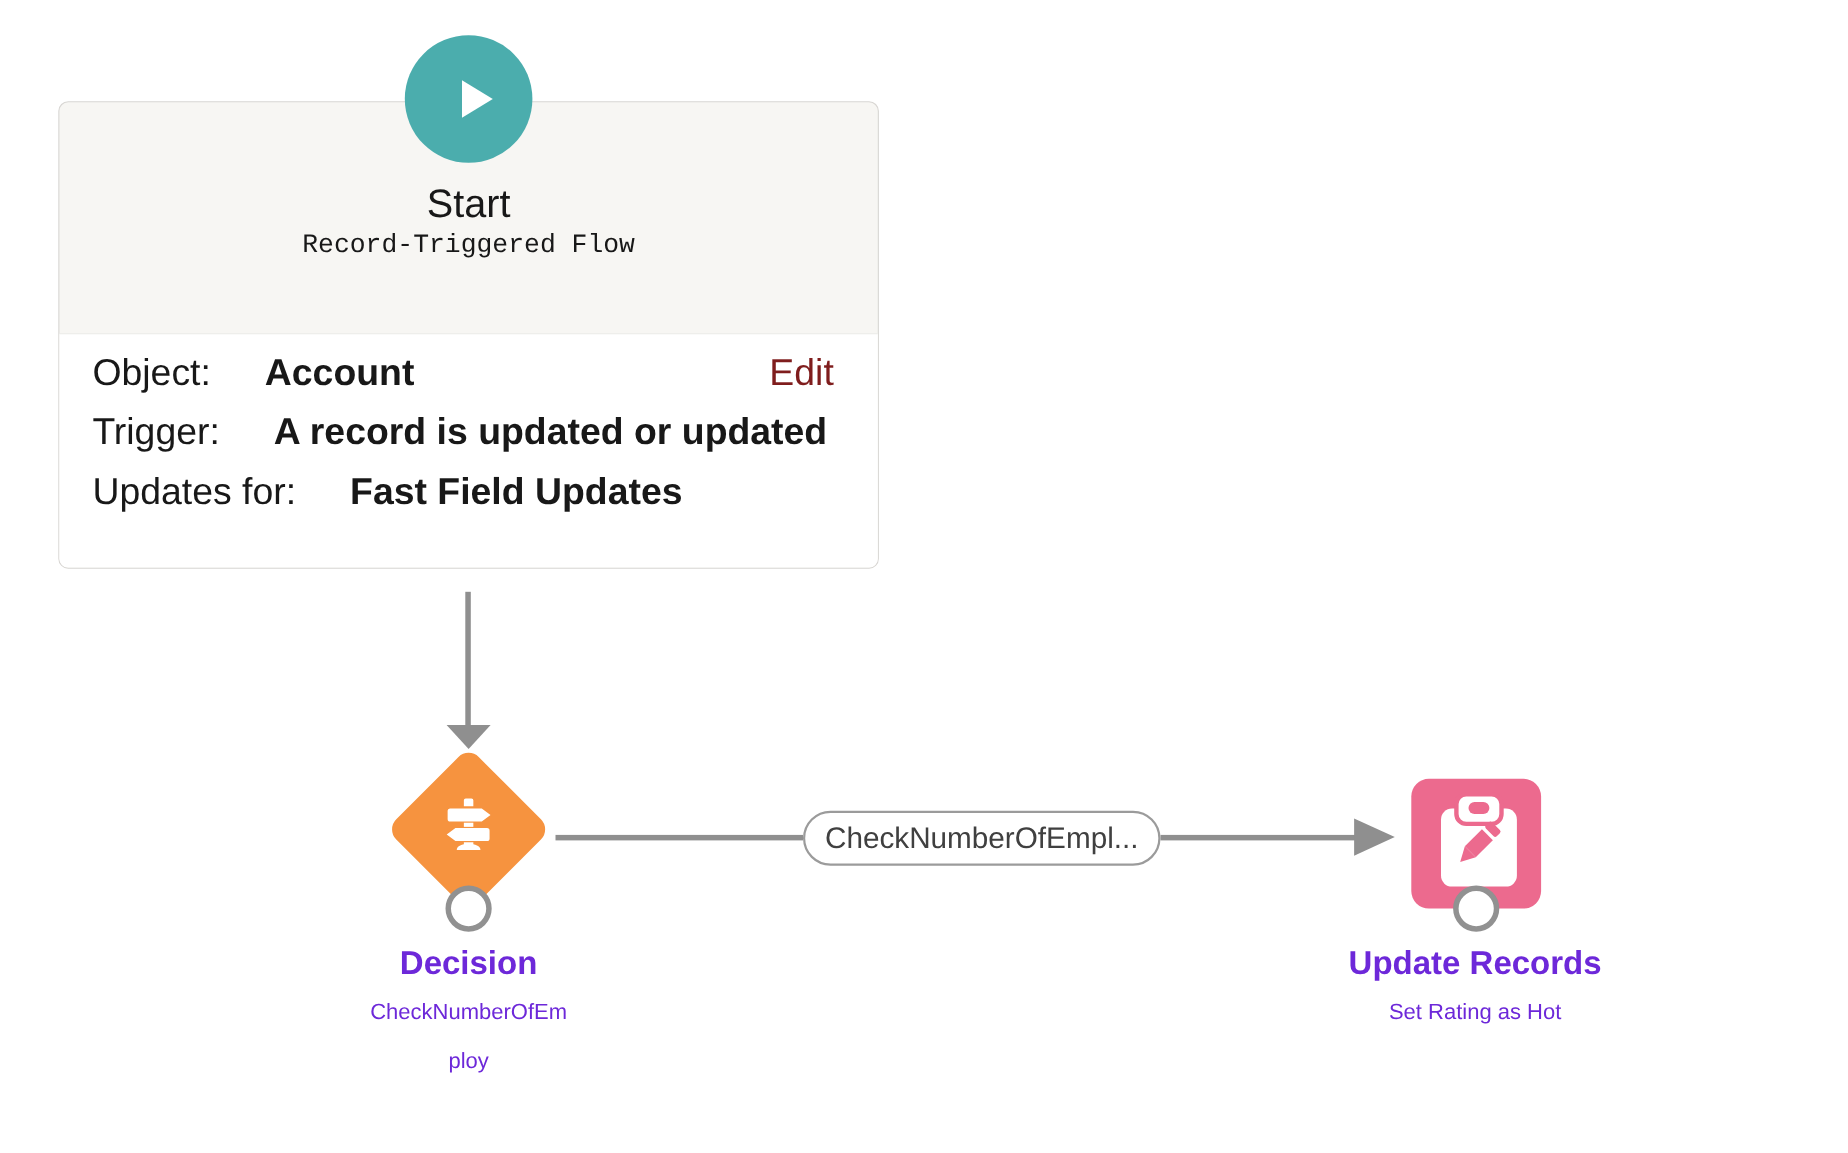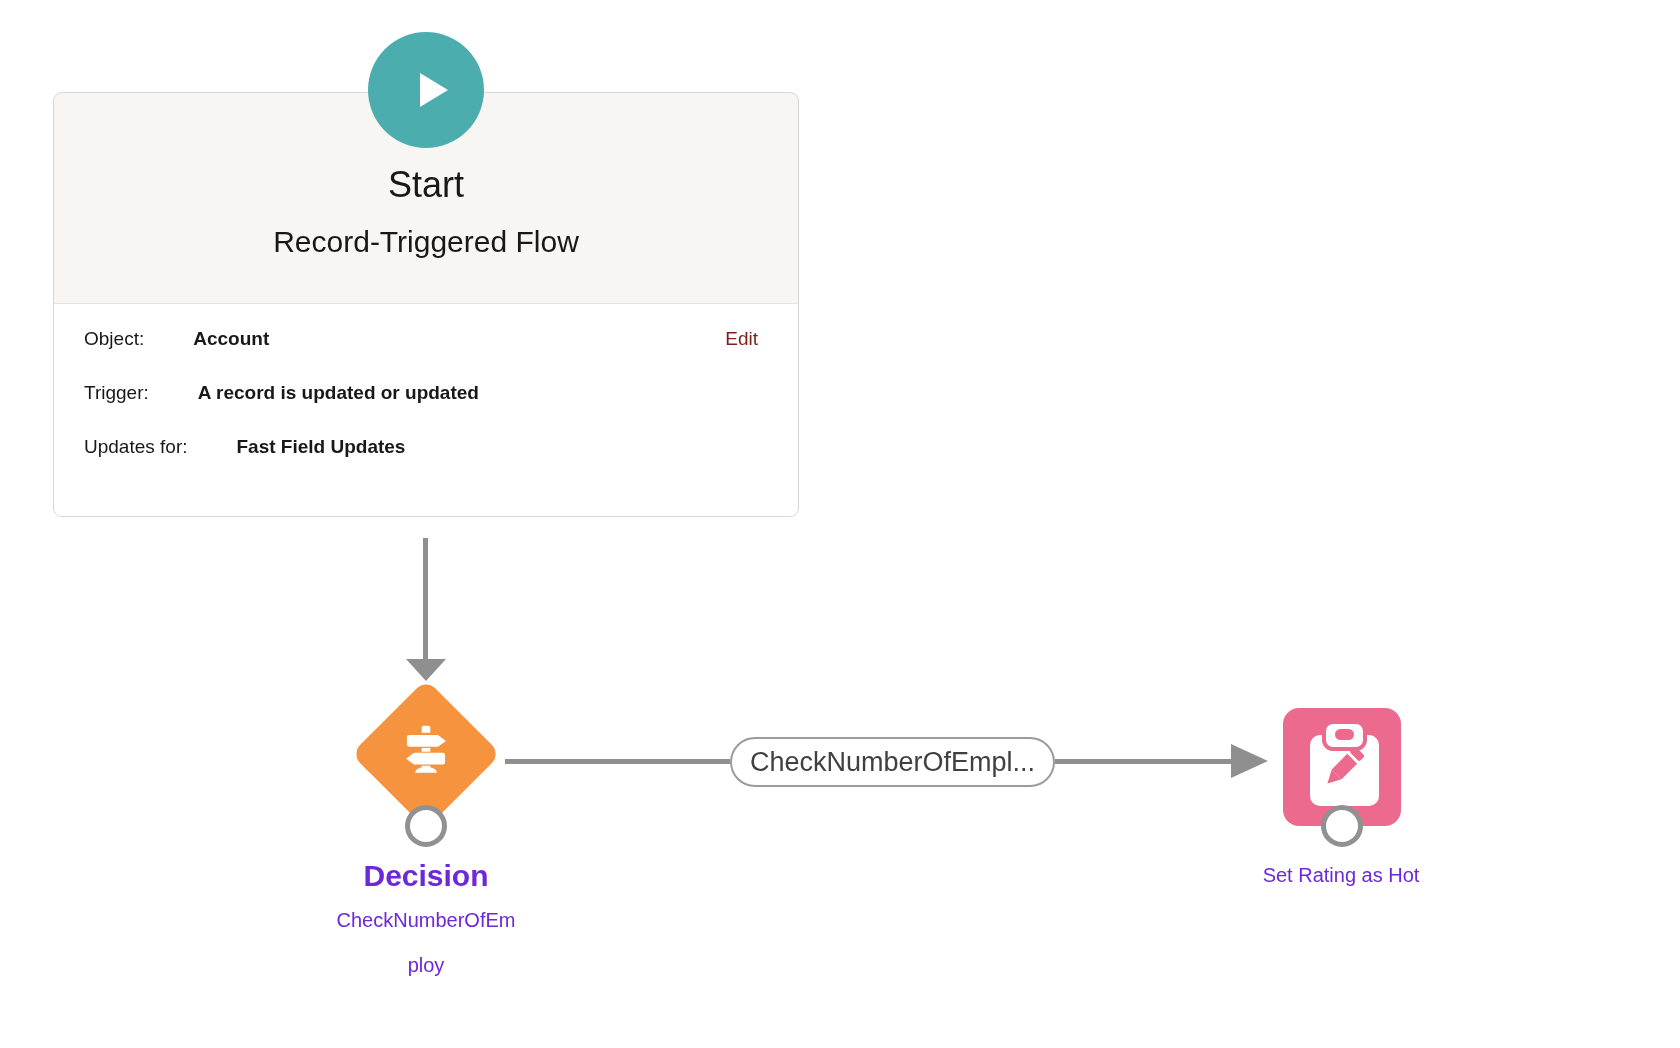--- a/index.html
+++ b/index.html
@@ -11,28 +11,28 @@
   .canvas{position:absolute;inset:0;padding-left:17px;}
 
   
   .start-card{
     position:absolute;left:53px;top:92px;width:746px;height:425px;
     box-sizing:border-box;background:#f7f6f3;
     border:1px solid #d8d6d3;border-radius:9px;
   }
   .start-header{height:209px;text-align:center;}
   .start-title{padding-top:70px;font-size:36px;line-height:44px;}
-  .start-subtitle{margin-top:18px;font-size:30px;line-height:34px;}
+  .start-subtitle{font-size:24px;line-height:34px;font-family:Liberation Mono, monospace;}
   .start-details{
     position:absolute;left:0;right:0;top:210px;bottom:0;
     background:#ffffff;border-top:1px solid #e5e4e1;
     border-radius:0 0 8px 8px;box-sizing:border-box;
     padding:20px 40px 0 30px;
   }
-  .detail-row{display:flex;align-items:baseline;font-size:19px;line-height:30px;margin-bottom:24px;}
+  .detail-row{display:flex;align-items:baseline;font-size:34px;line-height:30px;margin-bottom:24px;}
   .detail-label{font-weight:400;margin-right:13px;white-space:pre;}
   .detail-value{font-weight:700;margin-left:36px;}
   .edit-link{margin-left:auto;color:#7f1d1d;cursor:pointer;text-decoration:none;font-weight:400;}
   .start-circle{
     position:absolute;left:368px;top:32px;width:116px;height:116px;border-radius:50%;
     background:#4badad;display:flex;align-items:center;justify-content:center;
   }
   .start-circle svg{display:block;margin-left:7px;}
 
   
@@ -155,16 +155,17 @@
   <div class="hub hub-decision"></div>
   <div class="hub hub-update"></div>
 
   <div class="node-label decision-label">
     <div class="label-type">Decision</div>
     <div class="label-name">CheckNumberOfEm</div>
     <div class="label-name">ploy</div>
   </div>
 
   <div class="node-label update-label">
+    <div class="label-type">Update Records</div>
     <div class="label-name">Set Rating as Hot</div>
   </div>
 
 </div>
 
 </body></html>

